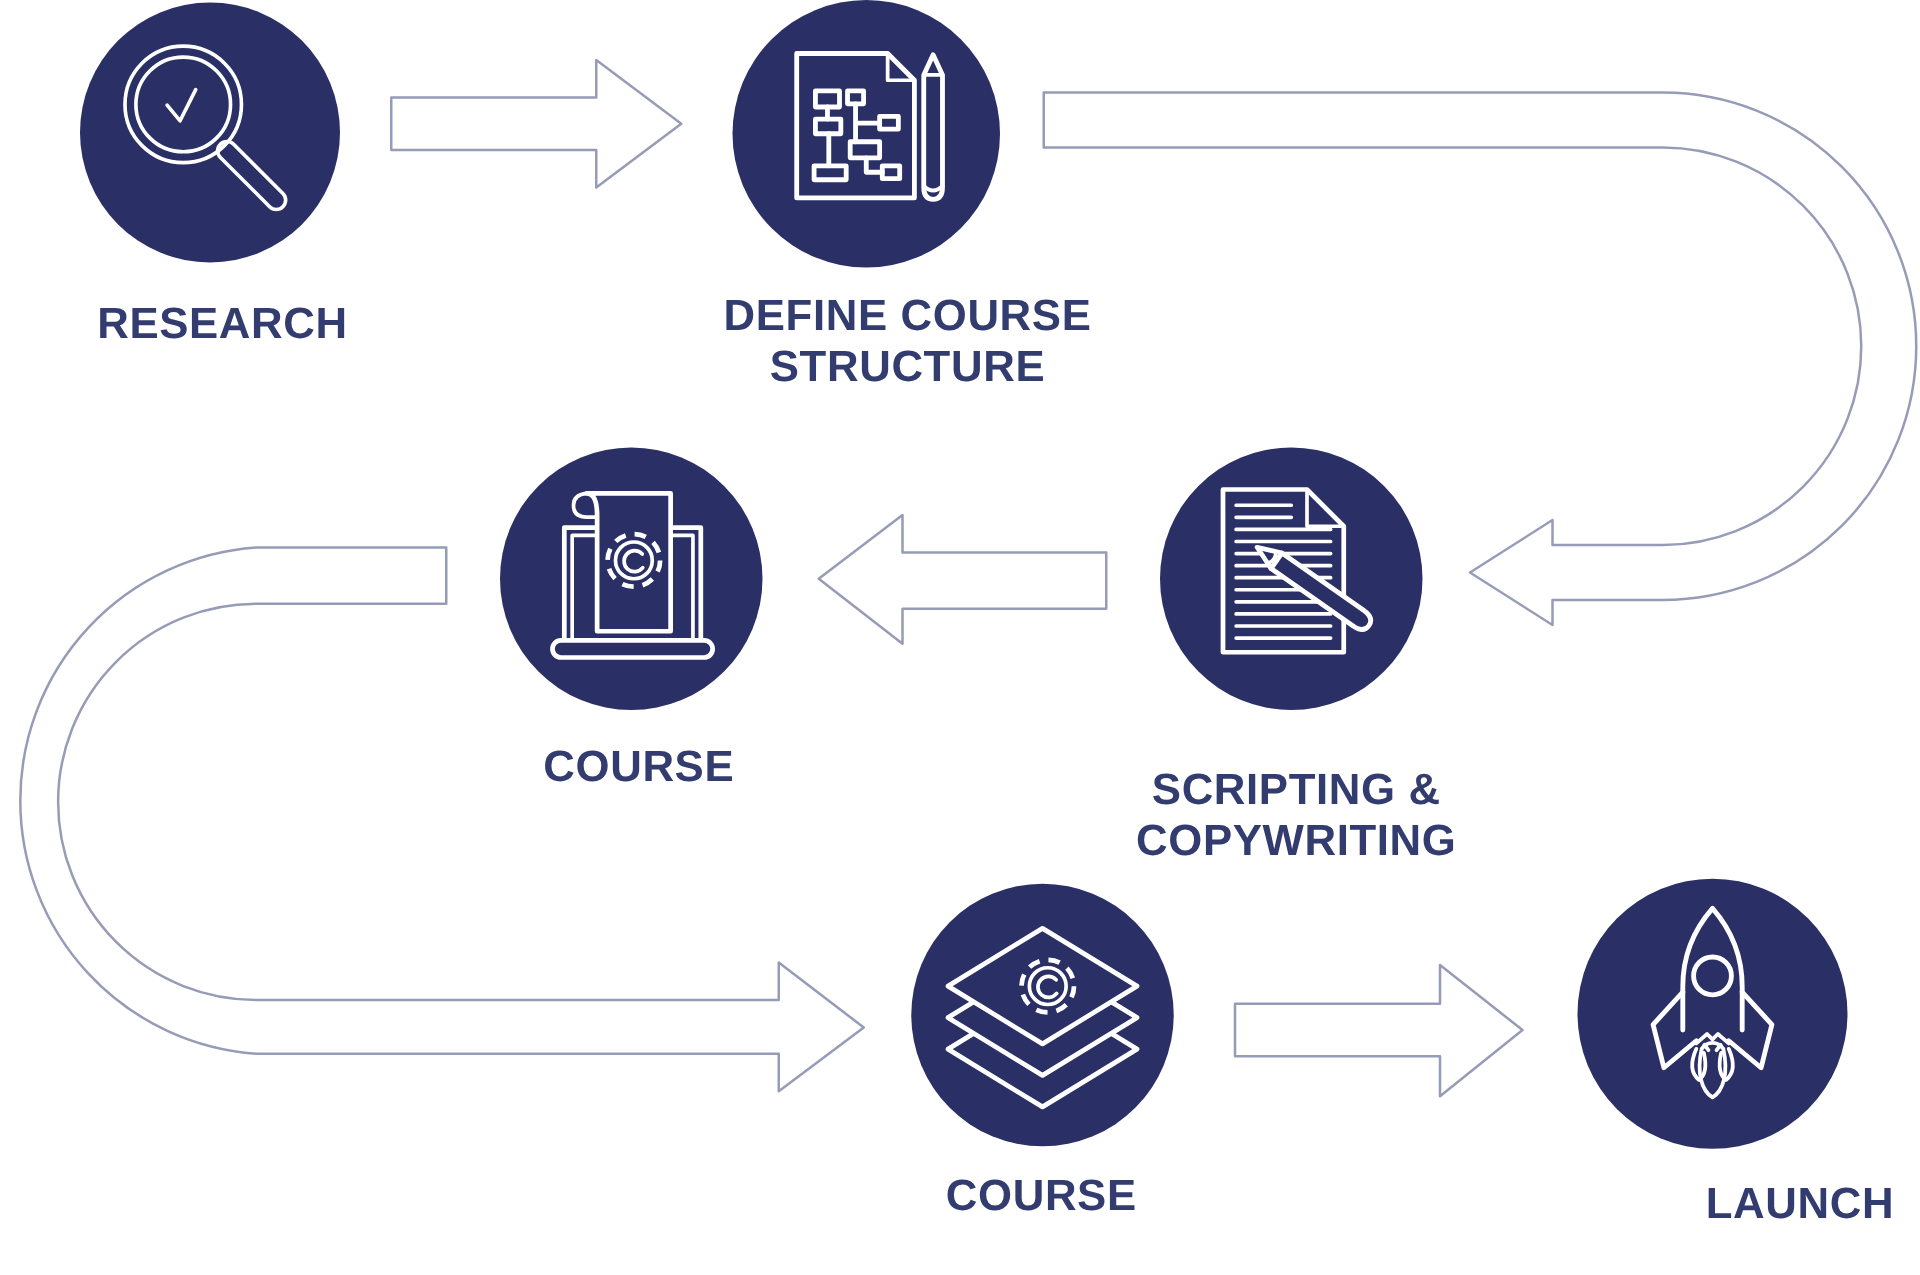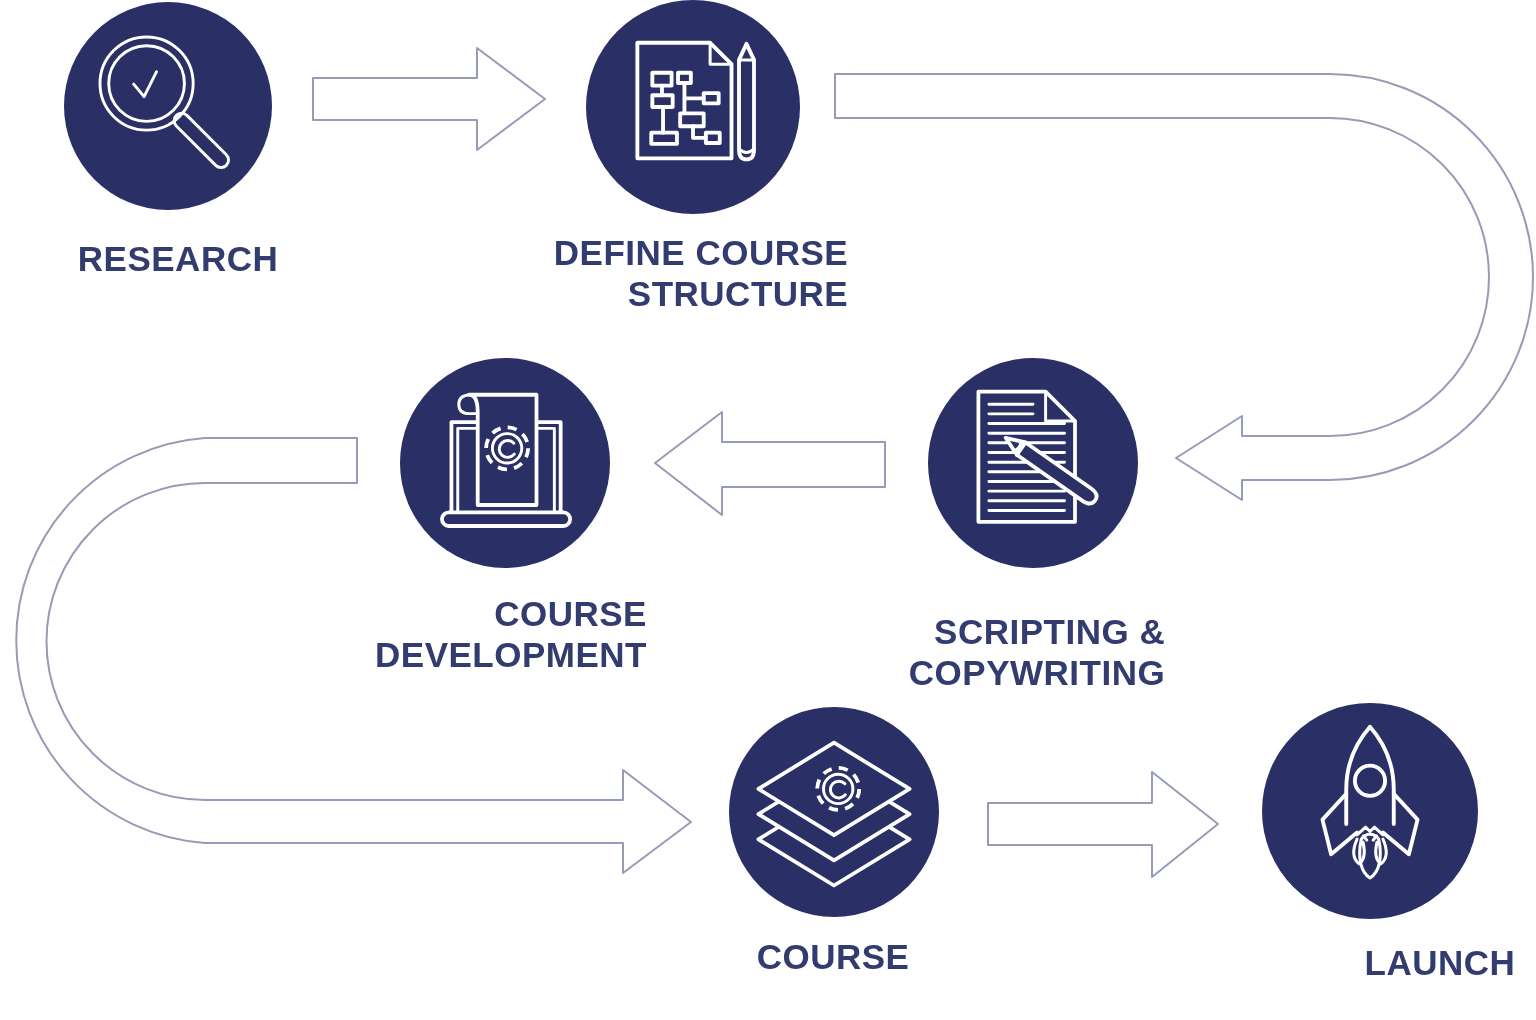--- a/index.html
+++ b/index.html
@@ -6,21 +6,21 @@
   .canvas{position:relative;width:1536px;height:1020px;overflow:hidden;
           font-family:"Liberation Sans",sans-serif;background:var(--background,#ffffff);}
   .arrows{position:absolute;left:0;top:0;width:1536px;height:1020px;}
   .arrow{fill:var(--arrow-fill,#ffffff);stroke:var(--arrow-edge,#5d6590);stroke-width:2;stroke-opacity:.65;stroke-linejoin:round;}
   .node{position:absolute;border-radius:50%;background:var(--node-fill,#2a3065);}
   .node svg{display:block;width:100%;height:100%;}
   .icon *{stroke:var(--icon-stroke,#ffffff);fill:none;stroke-linecap:round;stroke-linejoin:round;stroke-width:1.8;}
   .icon .fill-node{fill:var(--node-fill,#2a3065);}
   .icon .thin{stroke-width:1.4;}
   .icon .teeth{stroke-linecap:butt;}
-  .label{position:absolute;transform:translateX(-50%);text-align:right;
+  .label{position:absolute;transform:translateX(-50%);text-align:center;
          color:var(--label-text,#333c6e);font-weight:700;font-size:35px;line-height:41px;
          letter-spacing:.5px;white-space:nowrap;}
   .label span{display:block;}
 </style>
 </head>
 <body>
 
 <div class="canvas">
 
   <svg class="arrows" viewBox="0 0 1536 1020">
@@ -54,21 +54,21 @@
         <rect x="55" y="43.5" width="7" height="4.8"></rect>
         <rect x="44" y="53" width="11" height="6"></rect>
         <rect x="30.5" y="62" width="12" height="5.2"></rect>
         <rect x="56" y="62" width="6.5" height="4.8"></rect>
         <path d="M35.5,40 V44.5 M36,50 V62 M46,38.8 V53 M46,46 H55 M50,59 V64.4 H56"></path>
       </g>
       <path d="M71.5,28 L75,20.5 L78.5,28 V70 Q78.5,74.5 75,74.5 Q71.5,74.5 71.5,70 Z"></path>
       <path class="thin" d="M71.5,28 H78.5 M71.5,69.5 Q75,73 78.5,69.5"></path>
     </svg>
   </div>
-  <div class="label" style="left:701px;top:232px">
+  <div class="label" style="left:726px;top:232px">
     <span>DEFINE COURSE</span>
     <span>STRUCTURE</span>
   </div>
 
   <div class="node" style="left:928px;top:358px;width:210px;height:210px">
     <svg class="icon" viewBox="0 0 100 100">
       <path d="M24,16 H56 L70,30 V78 H24 Z"></path>
       <path class="thin" d="M56,16 V30 H70"></path>
       <path class="thin" d="M29,22 H50 M29,26.6 H50 M29,31.2 H65 M29,35.8 H65 M29,40.4 H65 M29,45 H65 M29,49.6 H65 M29,54.2 H65 M29,58.8 H65 M29,63.4 H65 M29,68 H65 M29,72.6 H65"></path>
       <g transform="translate(37,38) rotate(35)">
@@ -92,21 +92,20 @@
       <g transform="translate(51,43)">
         <circle class="teeth" r="10" stroke-width="4.2" stroke-dasharray="4.4 3.45"></circle>
         <circle class="thin" r="7"></circle>
         <path class="thin" d="M3.2,-2.4 A4,4 0 1 0 3.4,2.8"></path>
       </g>
       <rect class="fill-node" x="20" y="73.5" width="61" height="6.5" rx="3.2"></rect>
     </svg>
   </div>
   <div class="label" style="left:511px;top:593px">
     <span>COURSE</span>
-    <span>DEVELOPMENT</span>
   </div>
 
   <div class="node" style="left:729px;top:707px;width:210px;height:210px">
     <svg class="icon" viewBox="0 0 100 100">
       <polygon points="14,63 50,41 86,63 50,85"></polygon>
       <polygon class="fill-node" points="14,51 50,29 86,51 50,73"></polygon>
       <polygon class="fill-node" points="14,39 50,17 86,39 50,61"></polygon>
       <g transform="translate(52,39)">
         <circle class="teeth" r="10" stroke-width="4.2" stroke-dasharray="4.4 3.45"></circle>
         <circle class="thin" r="7"></circle>

